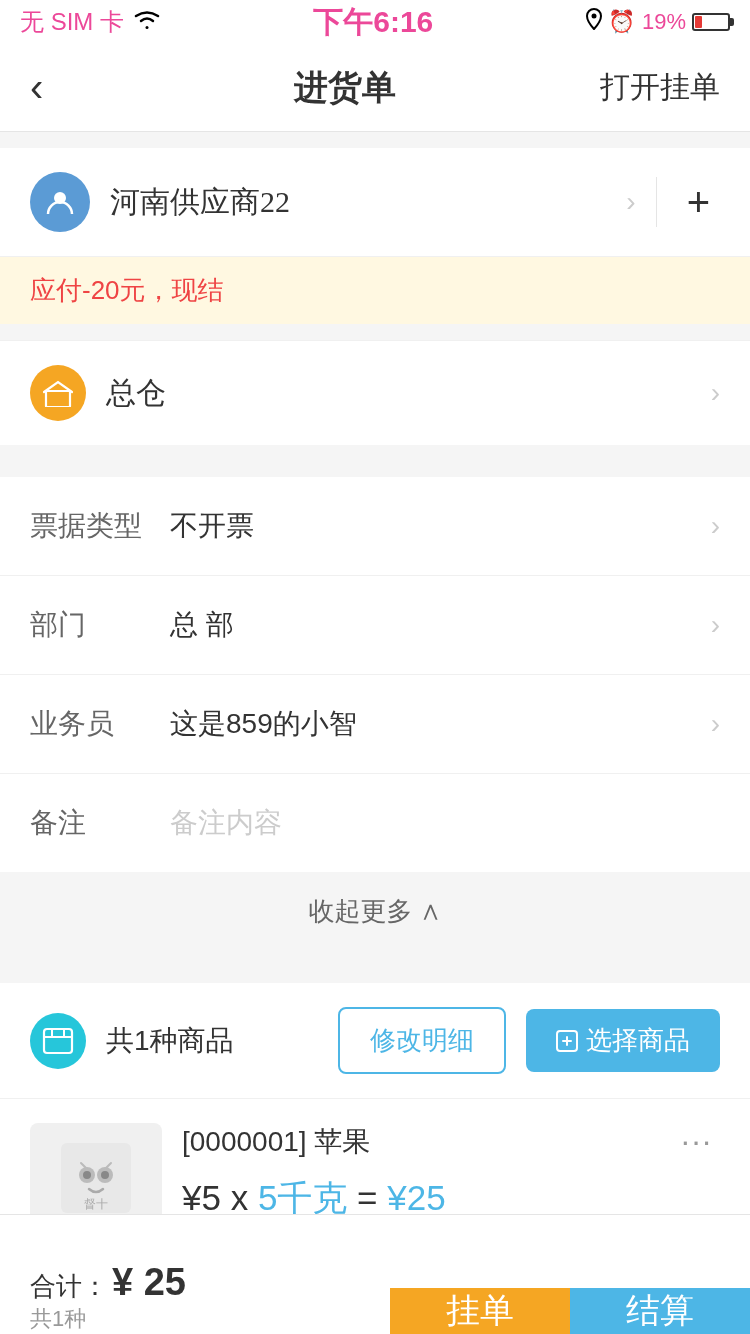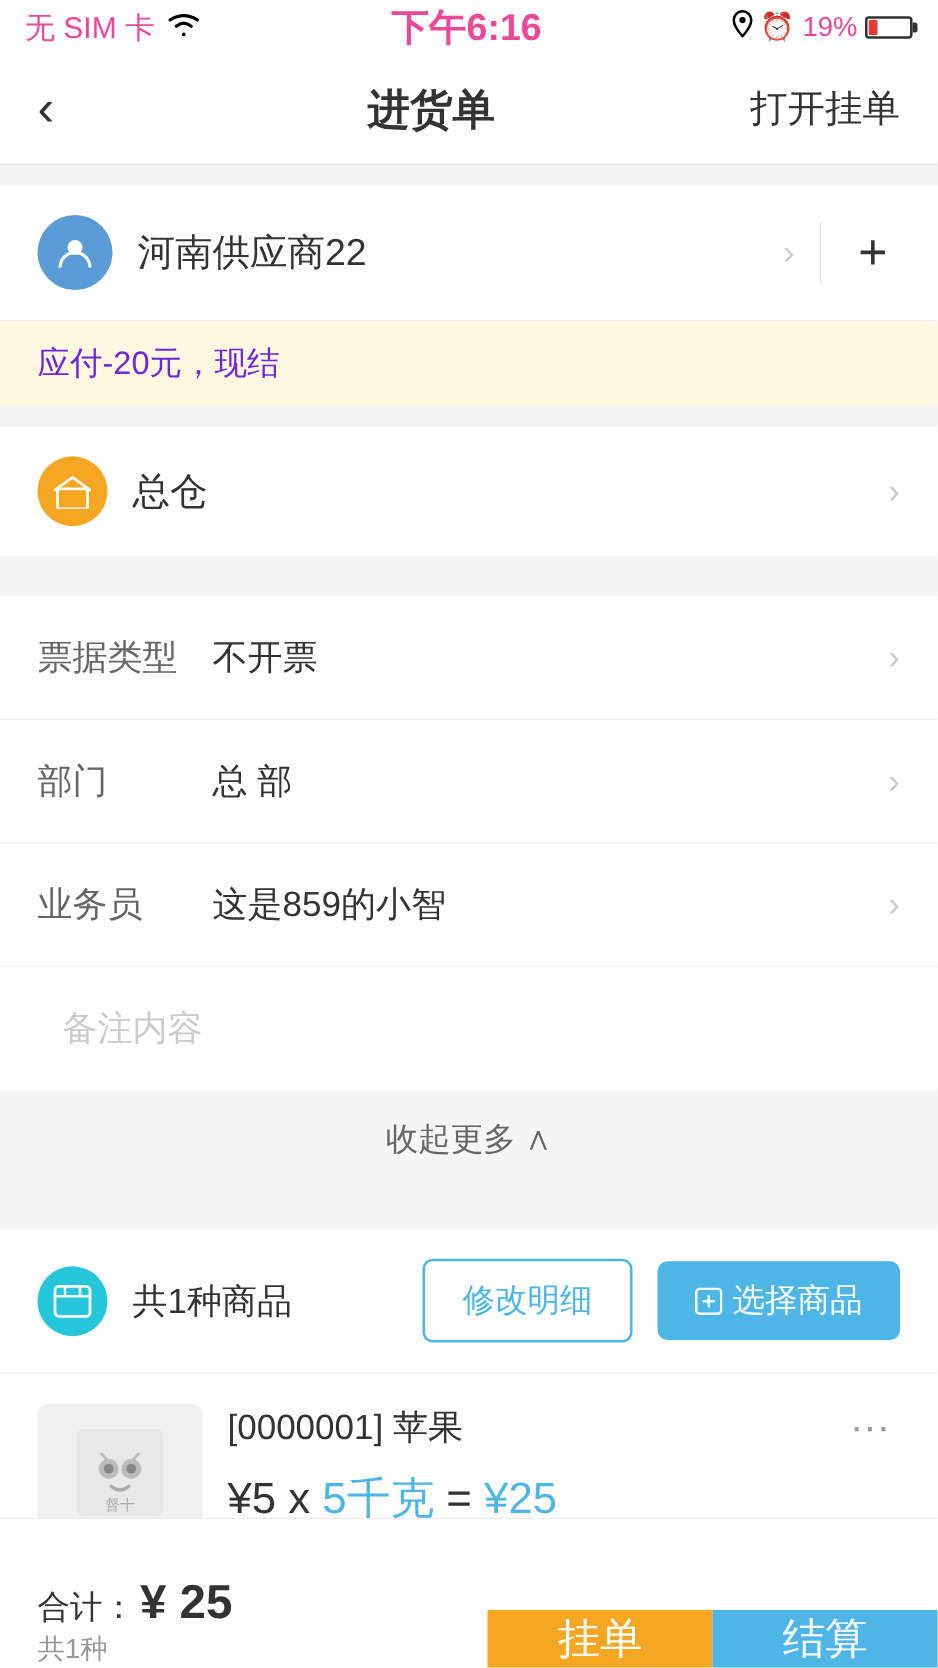--- a/index.html
+++ b/index.html
@@ -114,20 +114,21 @@
       justify-content: center;
       color: #fff;
       font-size: 28px;
       margin-right: 20px;
       flex-shrink: 0;
     }
     .supplier-name {
       flex: 1;
       font-size: 30px;
       color: #333;
+      font-family: Liberation Serif, serif;
     }
     .chevron-icon {
       color: #ccc;
       font-size: 28px;
       margin-right: 0;
     }
     .divider-vertical {
       width: 1px;
       height: 50px;
       background: #e5e5e5;
@@ -138,21 +139,21 @@
       color: #333;
       cursor: pointer;
       padding: 0 10px;
     }
 
     
     .notice-bar {
       background: #fff8e1;
       padding: 16px 30px;
       font-size: 26px;
-      color: #6d28d9;
+      color: #ef4444;
     }
 
     
     .warehouse-row {
       display: flex;
       align-items: center;
       padding: 24px 30px;
       background: #fff;
       border-top: 1px solid #f0f0f0;
     }
@@ -442,20 +443,21 @@
     <span class="form-label">部门</span>
     <span class="form-value">总 部</span>
     <span class="chevron-icon">›</span>
   </div>
   <div class="form-row">
     <span class="form-label">业务员</span>
     <span class="form-value">这是859的小智</span>
     <span class="chevron-icon">›</span>
   </div>
   <div class="form-row">
+    <span class="form-label">备注</span>
     <span class="form-value placeholder">备注内容</span>
   </div>
 </div>
 
 <div class="collapse-row">
   <span>收起更多 ∧</span>
 </div>
 
 <div class="section-gap"></div>
 

